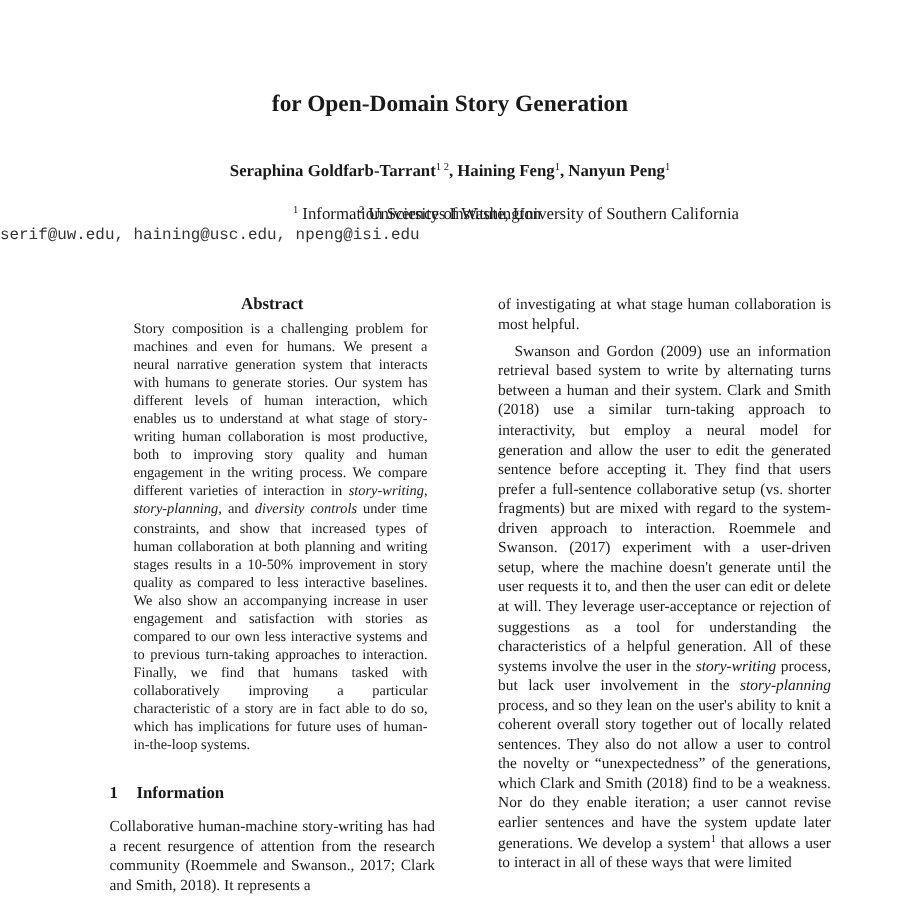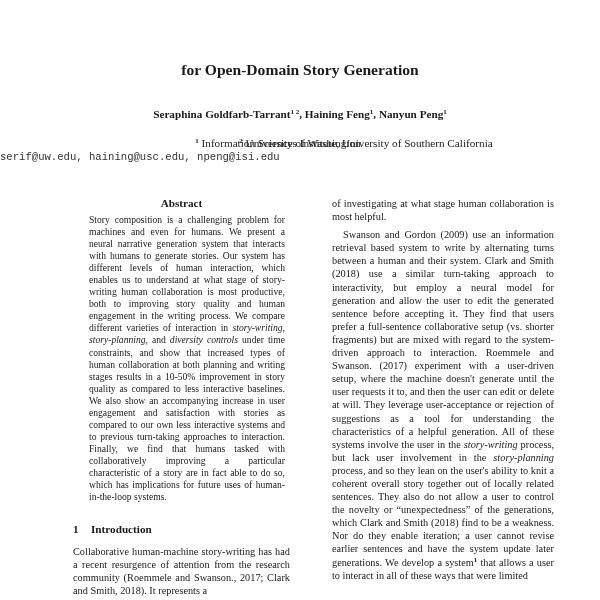--- a/index.html
+++ b/index.html
@@ -18,21 +18,21 @@
   }
   .affil {
     position: absolute; left: 0; width: 600px; text-align: center;
     font-size: 11.2px; line-height: 14px;
   }
   .emails {
     position: absolute; left: 0; top: 150px; width: 600px; text-align: left;
     font-family: "Liberation Mono", "DejaVu Sans Mono", monospace;
     font-size: 10.6px; line-height: 14px; color: #333;
   }
-  sup { font-size: 7px; vertical-align: 4px; line-height: 0; font-weight: bold; }
+  sup { font-size: 7px; vertical-align: 4px; line-height: 0; font-weight: normal; }
   .abstract-head {
     position: absolute; left: 73px; width: 217px; top: 197px;
     text-align: center; font-weight: bold; font-size: 11.2px;
   }
   .abstract {
     position: absolute; left: 89px; width: 196px; top: 214px;
     font-size: 9.6px; line-height: 12.05px; text-align: justify;
   }
   .abstract p { margin: 0; }
   .sec-head {
@@ -67,21 +67,21 @@
 </div>
 
 <div class="emails">serif@uw.edu, haining@usc.edu, npeng@isi.edu</div>
 
 <div class="abstract-head">Abstract</div>
 <div class="abstract">
   <p><span>Story composition is a challenging problem for machines and even for humans. We present a neural narrative generation system that interacts with humans to generate stories. Our system has different levels of human interaction, which enables us to understand at what stage of story-writing human collaboration is most productive, both to improving story quality and human engagement in the writing process. We compare different varieties of interaction in </span><em>story-writing</em><span>, </span><em>story-planning</em><span>, and </span><em>diversity controls</em><span> under time constraints, and show that increased types of human collaboration at both planning and writing stages results in a 10-50% improvement in story quality as compared to less interactive baselines. We also show an accompanying increase in user engagement and satisfaction with stories as compared to our own less interactive systems and to previous turn-taking approaches to interaction. Finally, we find that humans tasked with collaboratively improving a particular characteristic of a story are in fact able to do so, which has implications for future uses of human-in-the-loop systems.</span></p>
 </div>
 
 <div class="sec-head">
-  <span class="num">1</span><span>Introduction</span>
+  <span class="num">1</span><span>Information</span>
 </div>
 <div class="col left-intro">
   <p>Collaborative human-machine story-writing has had a recent resurgence of attention from the research community (Roemmele and Swanson., 2017; Clark and Smith, 2018). It represents a</p>
 </div>
 
 <div class="col right">
   <p>of investigating at what stage human collaboration is most helpful.</p>
   <p class="ind"><span>Swanson and Gordon (2009) use an information retrieval based system to write by alternating turns between a human and their system. Clark and Smith (2018) use a similar turn-taking approach to interactivity, but employ a neural model for generation and allow the user to edit the generated sentence before accepting it. They find that users prefer a full-sentence collaborative setup (vs. shorter fragments) but are mixed with regard to the system-driven approach to interaction. Roemmele and Swanson. (2017) experiment with a user-driven setup, where the machine doesn't generate until the user requests it to, and then the user can edit or delete at will. They leverage user-acceptance or rejection of suggestions as a tool for understanding the characteristics of a helpful generation. All of these systems involve the user in the </span><em>story-writing</em><span> process, but lack user involvement in the </span><em>story-planning</em><span> process, and so they lean on the user's ability to knit a coherent overall story together out of locally related sentences. They also do not allow a user to control the novelty or “unexpectedness” of the generations, which Clark and Smith (2018) find to be a weakness. Nor do they enable iteration; a user cannot revise earlier sentences and have the system update later generations. We develop a system</span><sup>1</sup><span> that allows a user to interact in all of these ways that were limited</span></p>
 </div>
 

